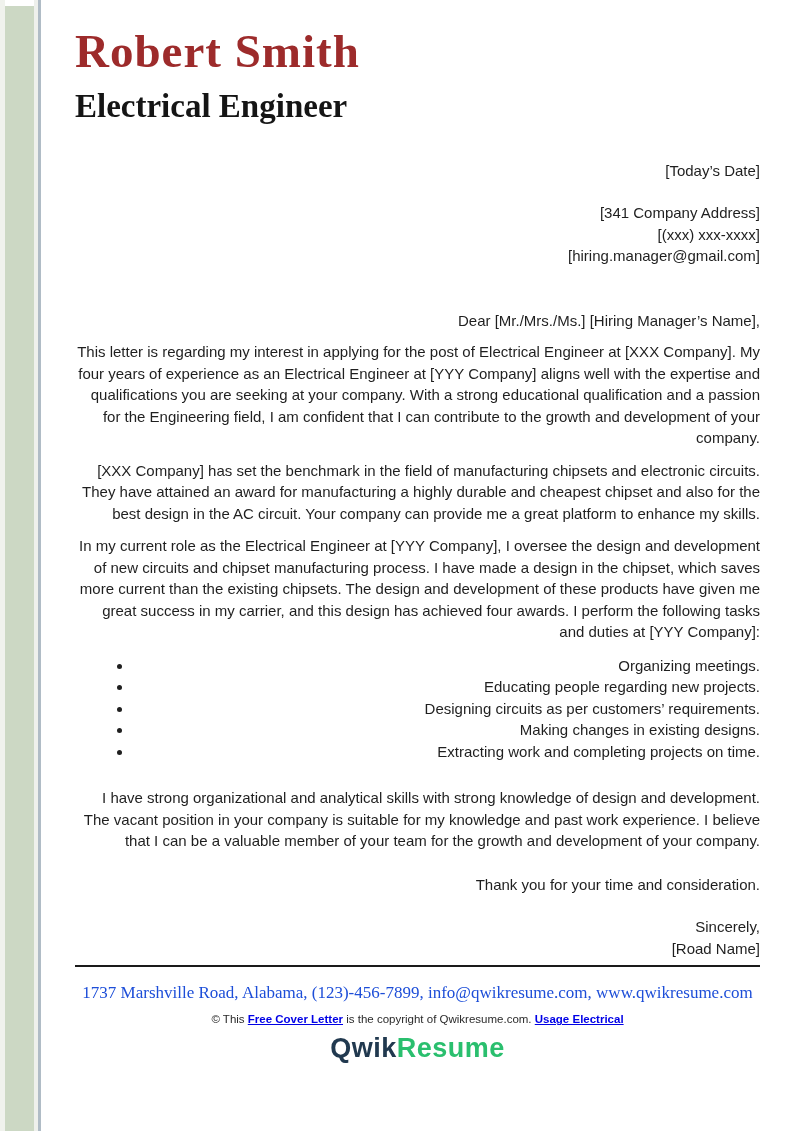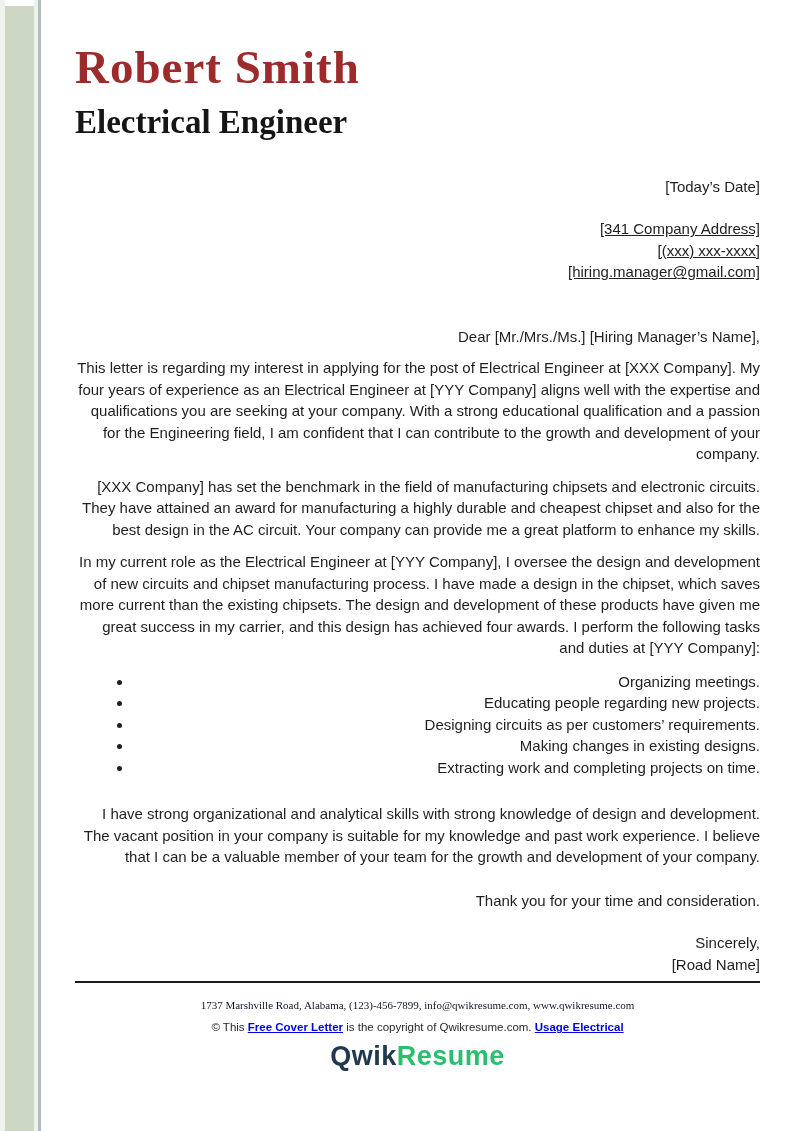--- a/index.html
+++ b/index.html
@@ -24,21 +24,21 @@
     position: absolute; left: 34px; top: 0; bottom: 0; width: 4px;
     background: #eef0ec;
   }
   .edge-line {
     position: absolute; left: 38px; top: 0; bottom: 0; width: 3px;
     background: #b0bcc6;
   }
 
   .content {
     position: absolute;
-    left: 75px; right: 40px; top: 16px;
+    left: 75px; right: 40px; top: 0;
   }
 
   .name {
     margin-top: 26px;
     font-family: "Liberation Serif", serif;
     font-weight: bold;
     font-size: 47px;
     line-height: 1.1;
     color: #9d2b2b;
     letter-spacing: 1px;
@@ -48,21 +48,21 @@
     font-family: "Liberation Serif", serif;
     font-weight: bold;
     font-size: 33px;
     line-height: 1.1;
     color: #151515;
   }
 
   .body-text { font-size: 15px; line-height: 21.5px; text-align: right; }
 
   .date-line { margin-top: 36px; }
-  .address-block { margin-top: 21px; text-decoration: underline; }
+  .address-block { margin-top: 21px; }
 
   .salutation { margin-top: 43px; }
 
   .para { margin-top: 11px; }
   .para-first { margin-top: 10px; }
 
   ul.duties {
     margin-top: 12px;
     padding-left: 58px;
     list-style: disc;
@@ -79,22 +79,22 @@
     margin-top: 6px;
     border: none;
     border-top: 2px solid #1a1a1a;
     height: 0;
   }
 
   .footer-contact {
     margin-top: 16px;
     text-align: center;
     font-family: "Liberation Serif", serif;
-    font-size: 11px;
-    color: #0f172a;
+    font-size: 17px;
+    color: #1d4ed8;
   }
   .footer-copyright {
     margin-top: 10px;
     text-align: center;
     font-size: 11.5px;
     color: #2a2a2a;
   }
   .footer-copyright a {
     color: #0000e6;
     font-weight: bold;

